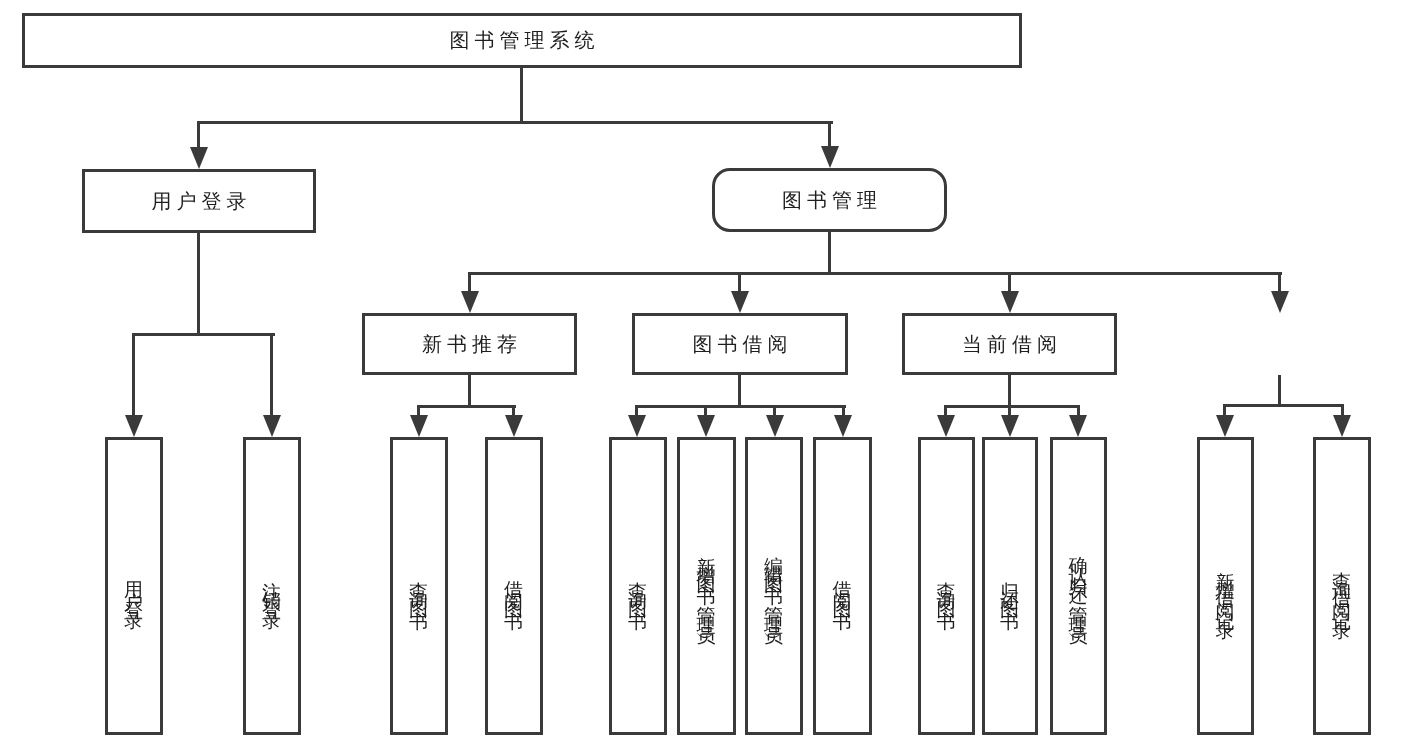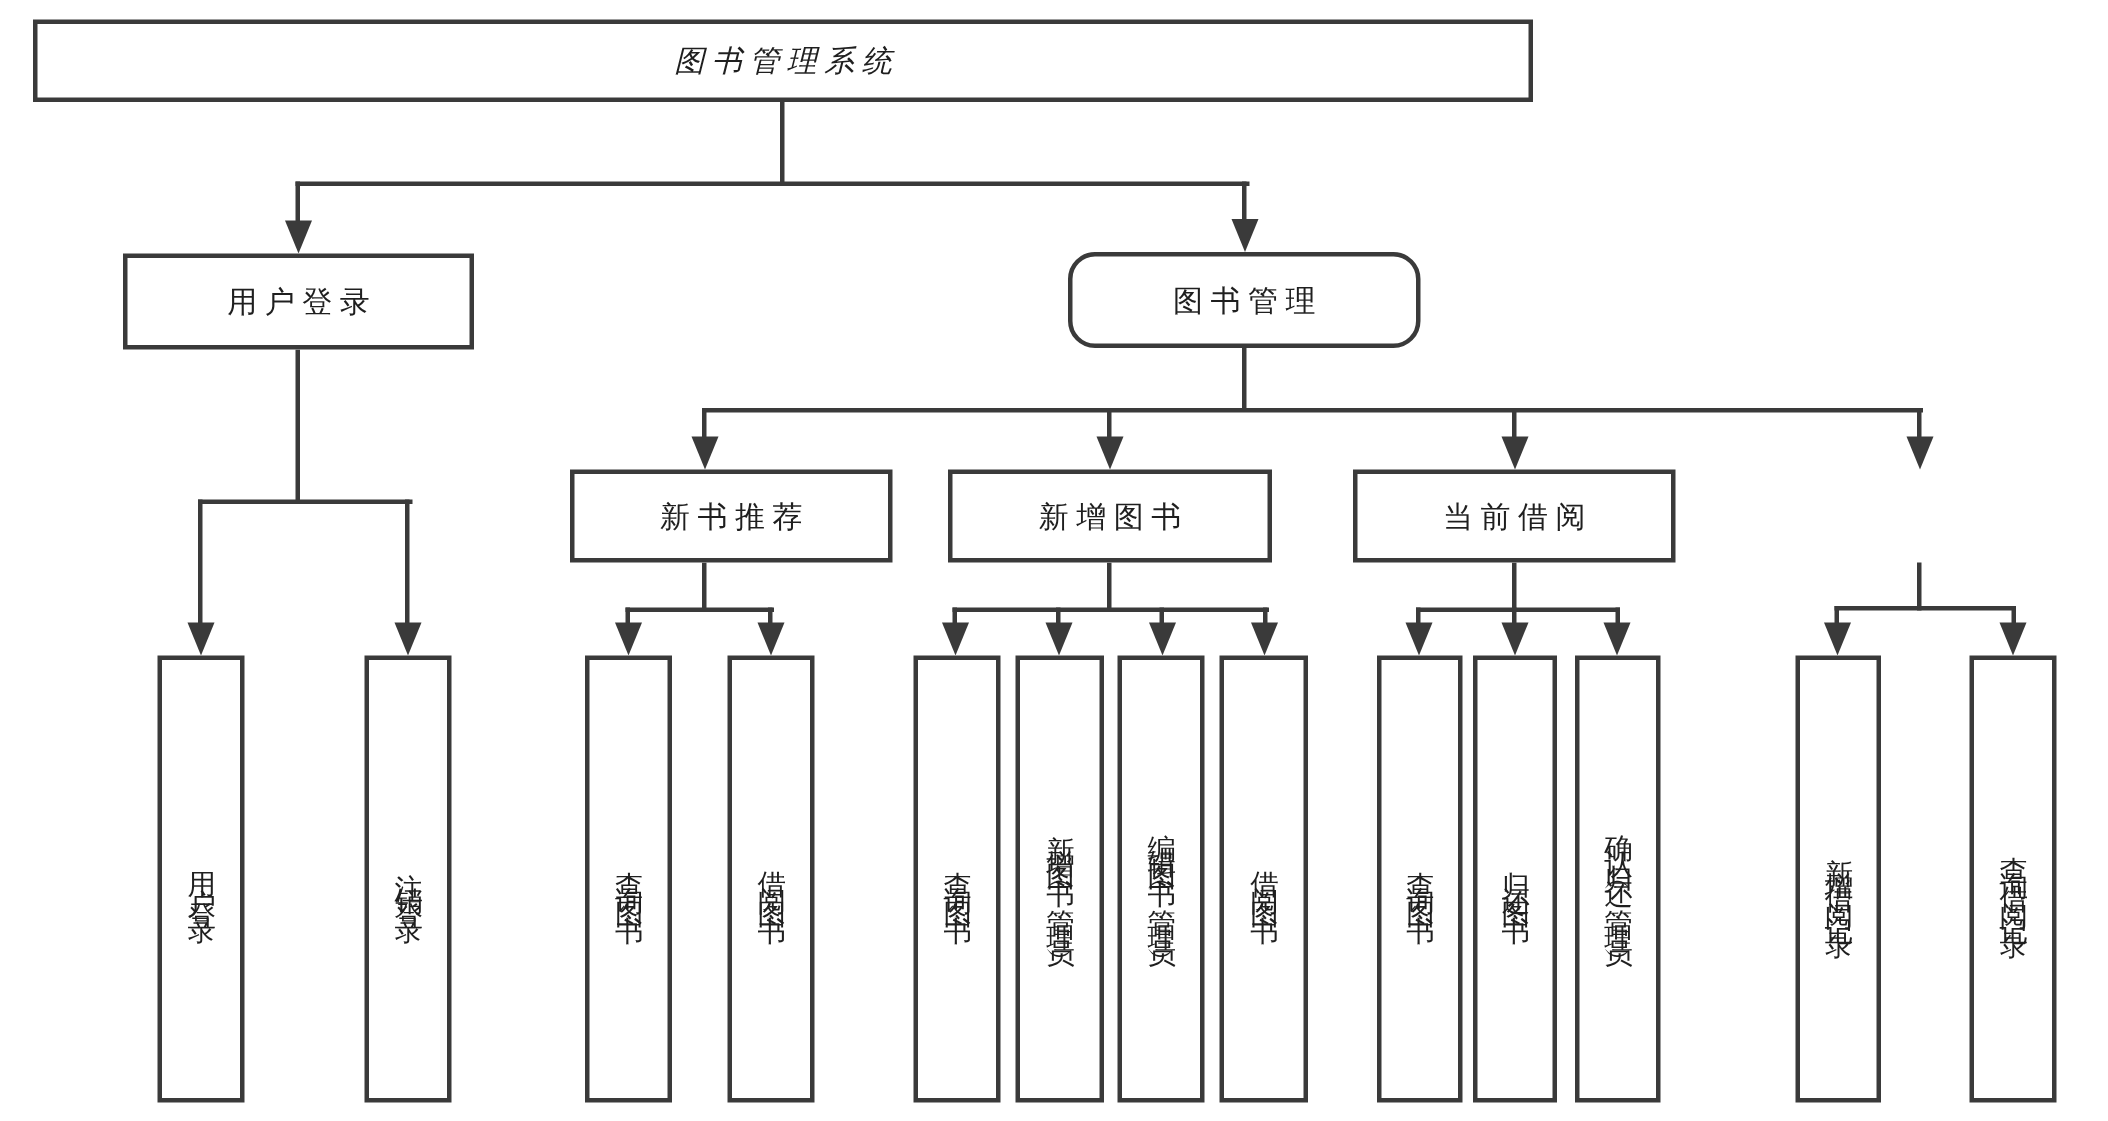--- a/index.html
+++ b/index.html
@@ -116,27 +116,27 @@
   <div class="line" style="left:1077px;top:405px;width:3px;height:14px;"></div>
   <div class="arrow" style="left:1069px;top:415px;"></div>
 
   <div class="line" style="left:1278px;top:375px;width:3px;height:32px;"></div>
   <div class="line" style="left:1223px;top:404px;width:121px;height:3px;"></div>
   <div class="line" style="left:1223px;top:404px;width:3px;height:15px;"></div>
   <div class="arrow" style="left:1216px;top:415px;"></div>
   <div class="line" style="left:1341px;top:404px;width:3px;height:15px;"></div>
   <div class="arrow" style="left:1333px;top:415px;"></div>
 
-  <div class="box hbox" style="left:22px;top:13px;width:1000px;height:55px;font-style:italic;">图书管理系统</div>
+  <div class="box hbox" style="left:22px;top:13px;width:1000px;height:55px;">图书管理系统</div>
 
   <div class="box hbox" style="left:82px;top:169px;width:234px;height:64px;">用户登录</div>
   <div class="box hbox" style="left:712px;top:168px;width:235px;height:64px;border-radius:18px;">图书管理</div>
 
-  <div class="box hbox" style="left:380px;top:313px;width:215px;height:62px;">新书推荐</div>
-  <div class="box hbox" style="left:632px;top:313px;width:216px;height:62px;">新增图书</div>
+  <div class="box hbox" style="left:362px;top:313px;width:215px;height:62px;">新书推荐</div>
+  <div class="box hbox" style="left:632px;top:313px;width:216px;height:62px;">图书借阅</div>
   <div class="box hbox" style="left:902px;top:313px;width:215px;height:62px;">当前借阅</div>
 
   <div class="box vbox" style="left:105px;top:437px;width:58px;height:298px;">用户登录</div>
   <div class="box vbox" style="left:243px;top:437px;width:58px;height:298px;">注销登录</div>
 
   <div class="box vbox" style="left:390px;top:437px;width:58px;height:298px;">查询图书</div>
   <div class="box vbox" style="left:485px;top:437px;width:58px;height:298px;">借阅图书</div>
 
   <div class="box vbox" style="left:609px;top:437px;width:58px;height:298px;">查询图书</div>
   <div class="box vbox" style="left:677px;top:437px;width:59px;height:298px;">新增图书（管理员）</div>

